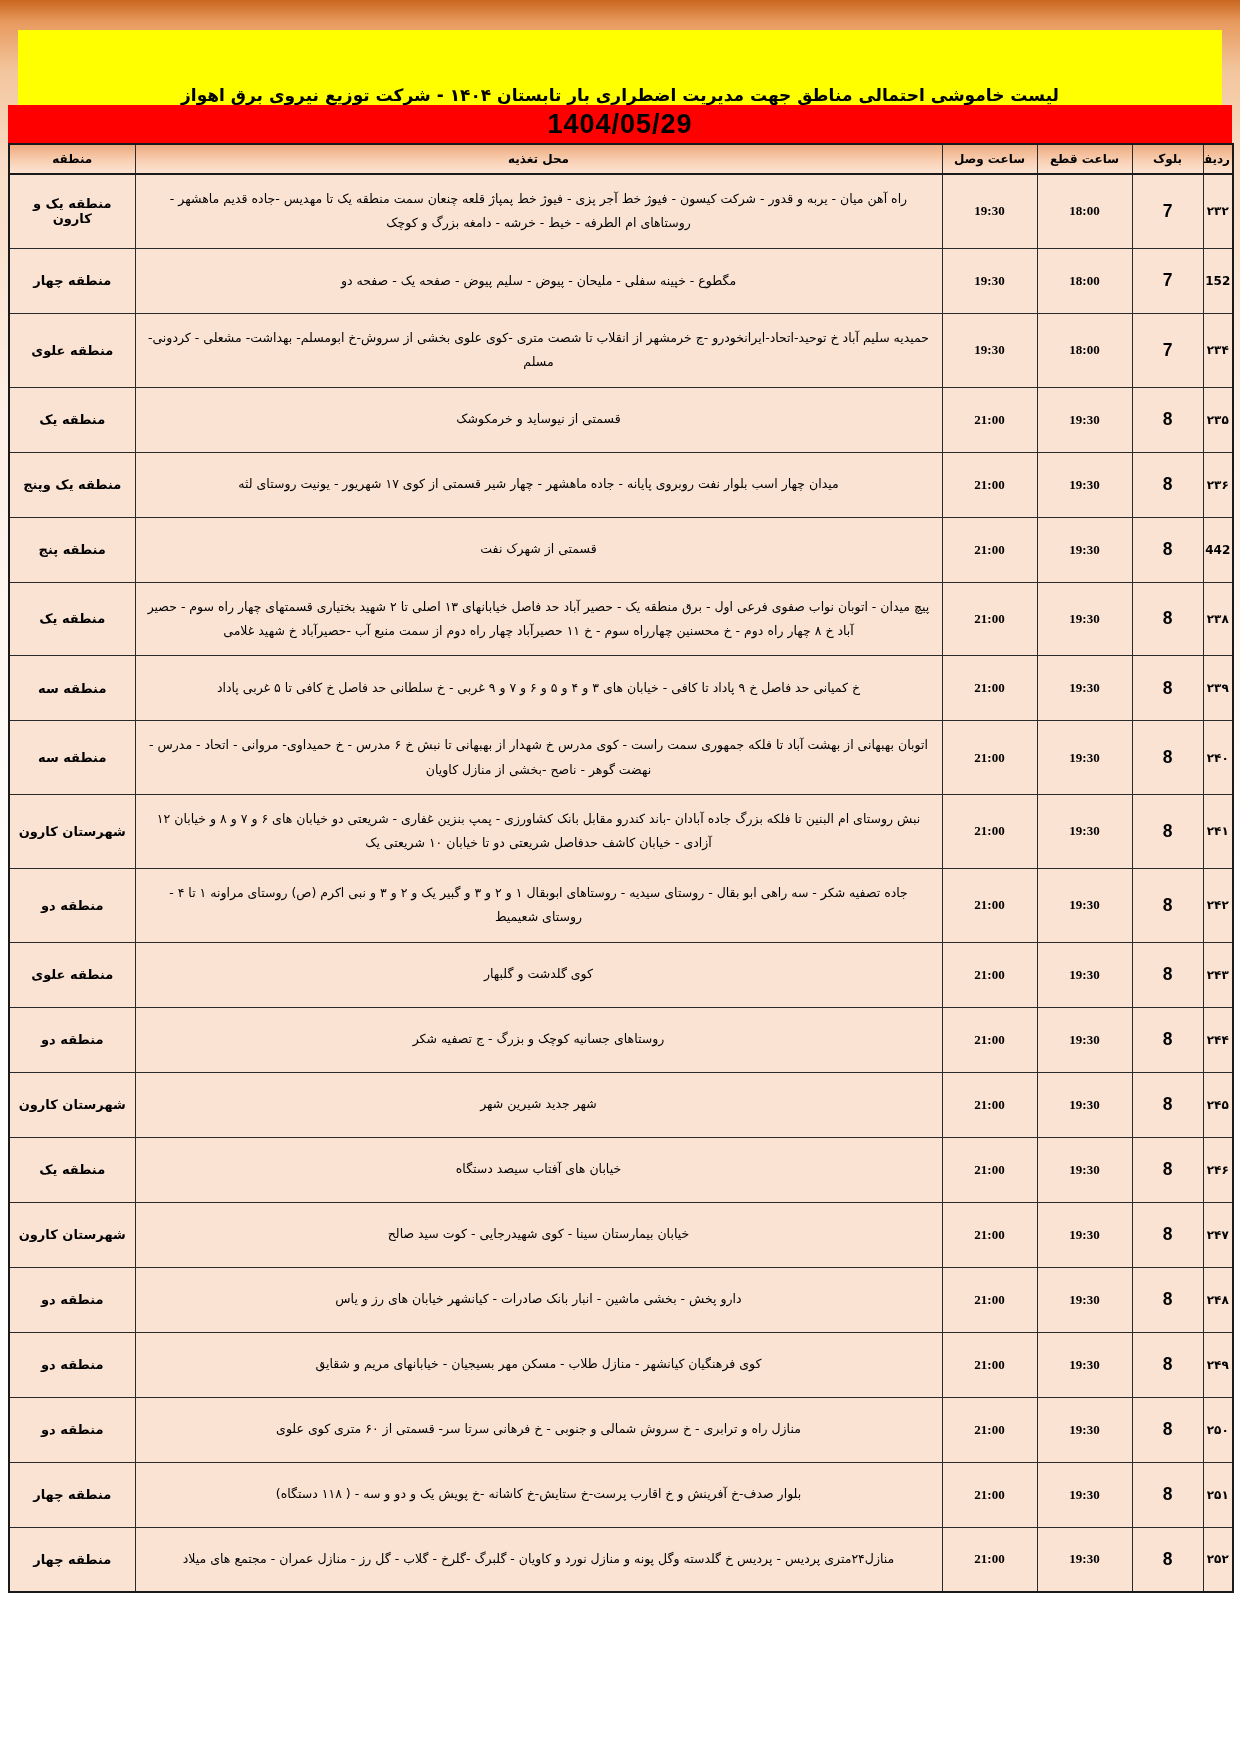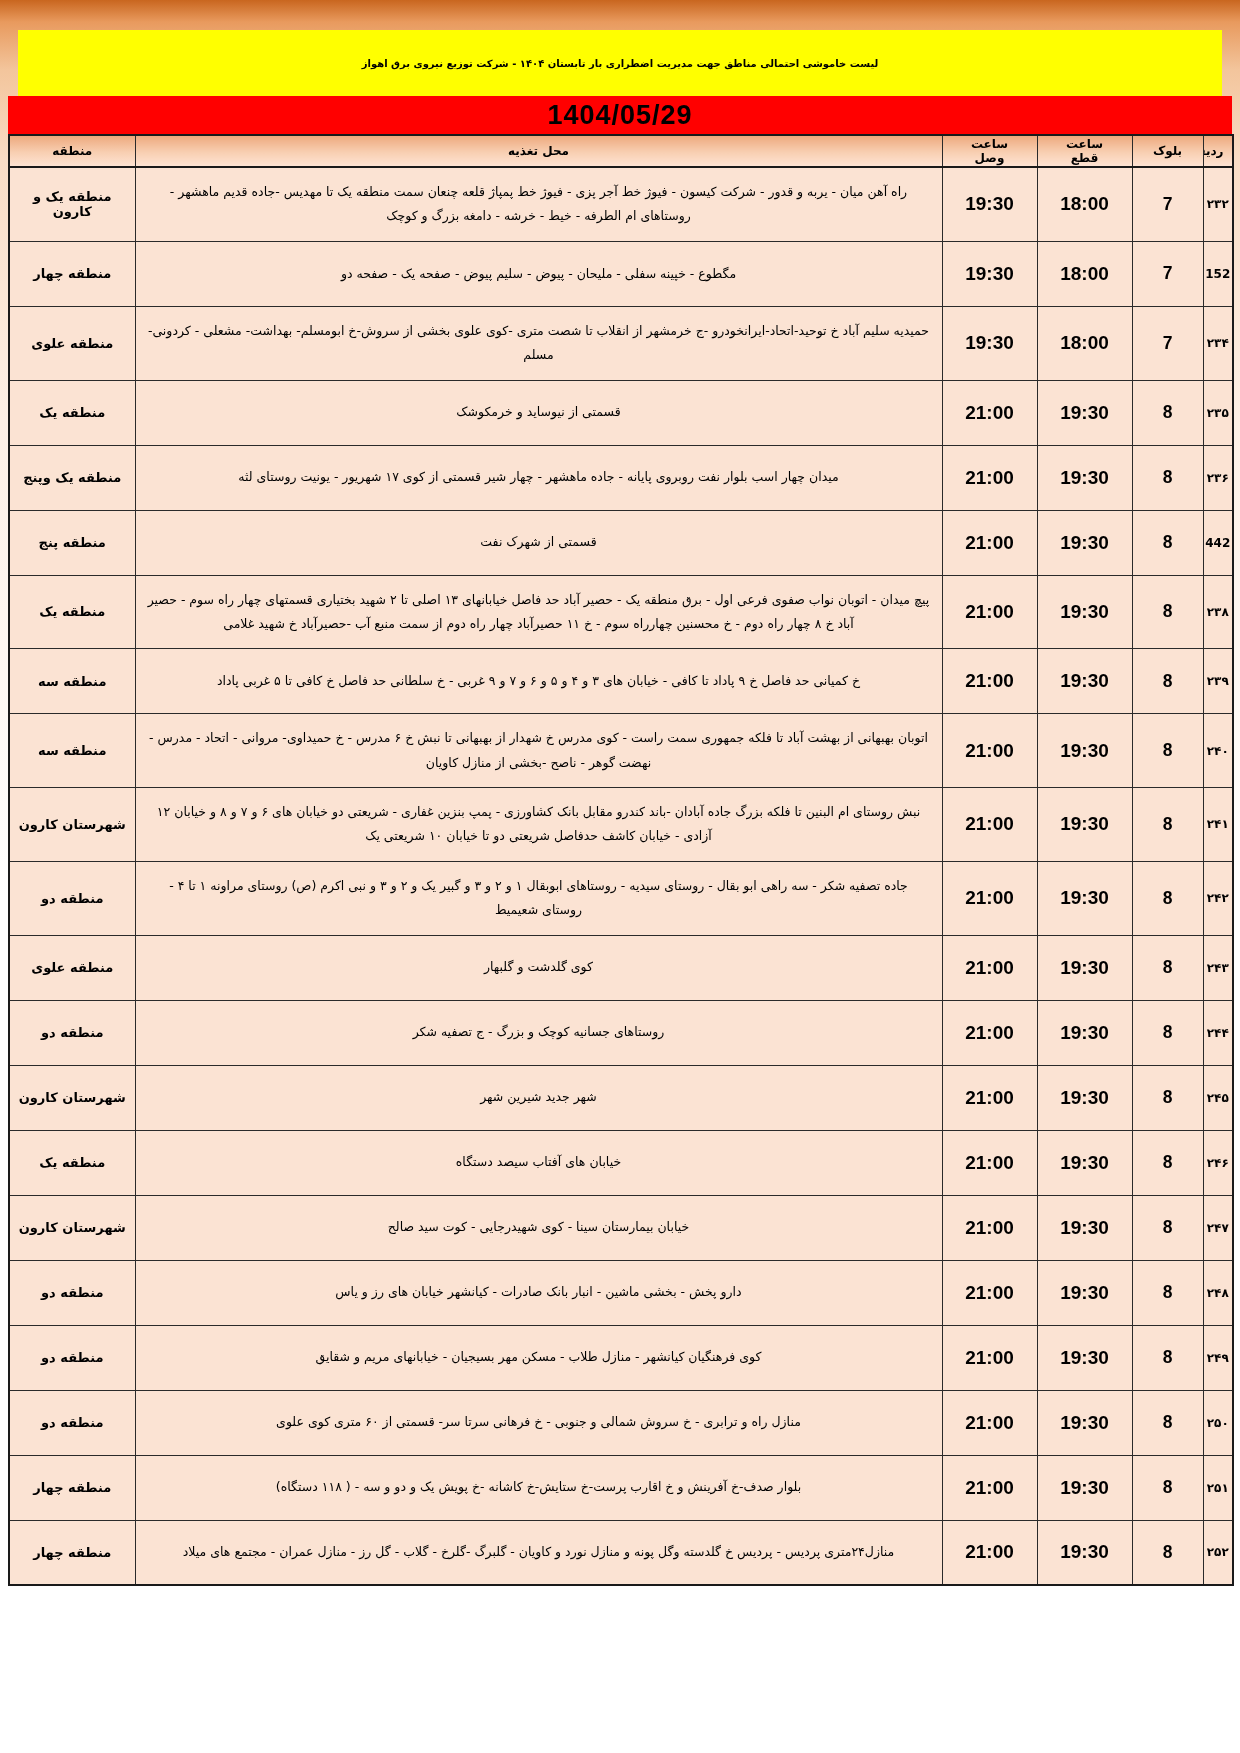--- a/index.html
+++ b/index.html
@@ -4,48 +4,48 @@
 <style>
   html,body{margin:0;padding:0;}
   body{
     width:1240px;height:1753px;
     background:linear-gradient(180deg,#c9661f 0px,#e89a5e 22px,#f3c59c 70px,#f9ddc6 160px,#fdf0e6 420px,#ffffff 900px,#ffffff 1753px);
     font-family:"DejaVu Sans",sans-serif;
     -webkit-font-smoothing:antialiased;
   }
   .page{padding:0 8px;}
   .banner-yellow{
-    margin:30px 10px 0 10px;height:66px;background:#ffff00;
-    display:flex;align-items:center;justify-content:center;
-    font-weight:bold;font-size:10px;color:#000;direction:rtl;text-align:center;
+    margin:30px 10px 0 10px;height:75px;background:#ffff00;
+    display:flex;align-items:flex-end;justify-content:center;
+    font-weight:bold;font-size:17px;color:#000;direction:rtl;text-align:center;
   }
   .banner-red{
     height:38px;background:#ff0000;
     display:flex;align-items:center;justify-content:center;
     font-weight:bold;font-size:27px;color:#000;
     font-family:"Liberation Sans",sans-serif;letter-spacing:1px;
   }
   table.outage{
     width:1224px;border-collapse:collapse;table-layout:fixed;
     border:2px solid #1a1a1a;direction:rtl;
   }
   .outage th,.outage td{
     border:1px solid #2a2a2a;text-align:center;vertical-align:middle;
     overflow:hidden;
   }
   .outage thead th{
     background:linear-gradient(180deg,#eda97e 0%,#f8cfb2 55%,#fde3d2 100%);
-    font-size:12px;font-weight:bold;height:26px;padding:1px 20px;
+    font-size:12px;font-weight:bold;height:26px;padding:1px 3px;
     border-bottom:2px solid #1a1a1a;color:#000;direction:rtl;margin-left:36px;
   }
   .outage td{background:#fbe3d3;color:#000;}
   .outage tr.body-row{height:65px;}
   td.cell-loc{font-size:12.5px;line-height:1.95;padding:12px 12px;direction:rtl;}
   td.cell-region{font-weight:bold;font-size:13px;padding:2px 4px;direction:rtl;}
-  td.cell-time{font-weight:bold;font-size:19px;font-family:Liberation Sans, sans-serif;}
+  td.cell-time{font-weight:bold;font-size:13px;font-family:Liberation Serif, serif;}
   td.cell-block{font-weight:bold;font-size:17.5px;font-family:"Liberation Sans",sans-serif;}
   td.cell-num{font-size:12px;font-weight:bold;padding:0 1px;margin-top:8px;}
 </style>
 </head>
 <body>
 
 <div class="page">
 
   <div class="banner-yellow">
     <span>لیست خاموشی احتمالی مناطق جهت مدیریت اضطراری بار تابستان ۱۴۰۴ - شرکت توزیع نیروی برق اهواز</span>

